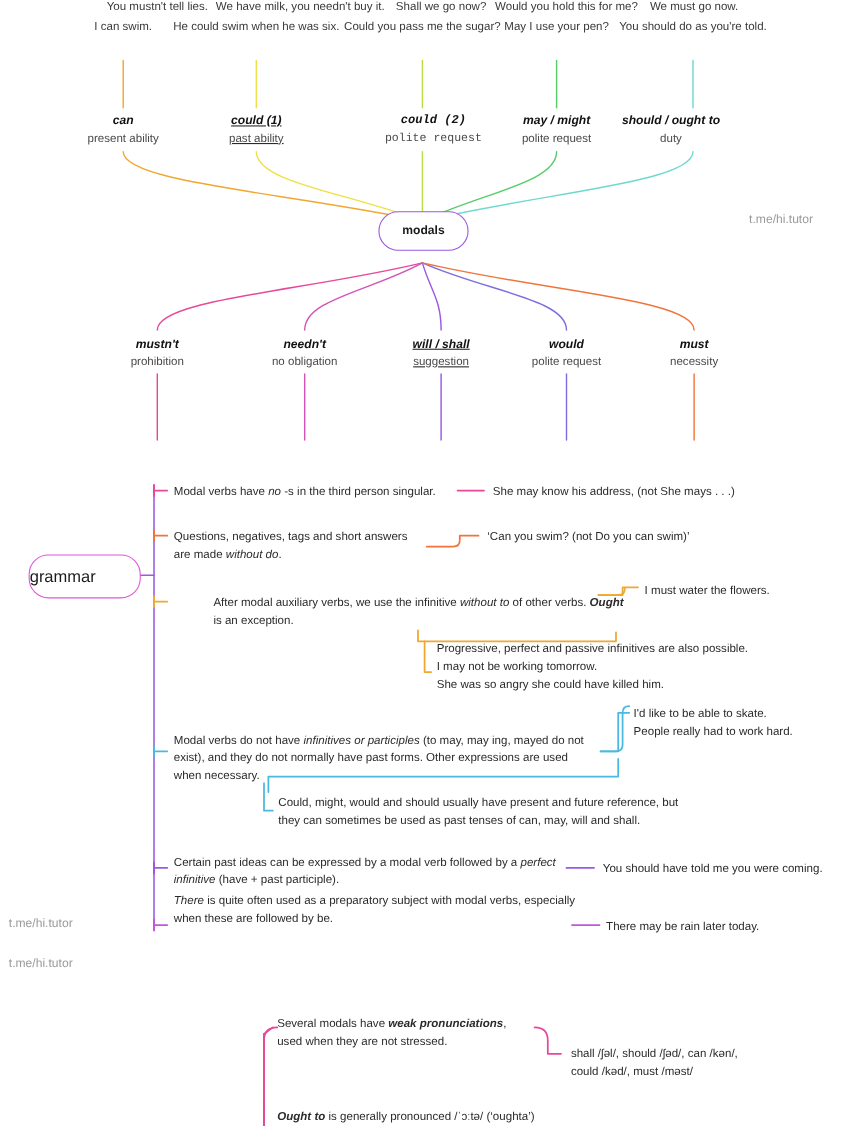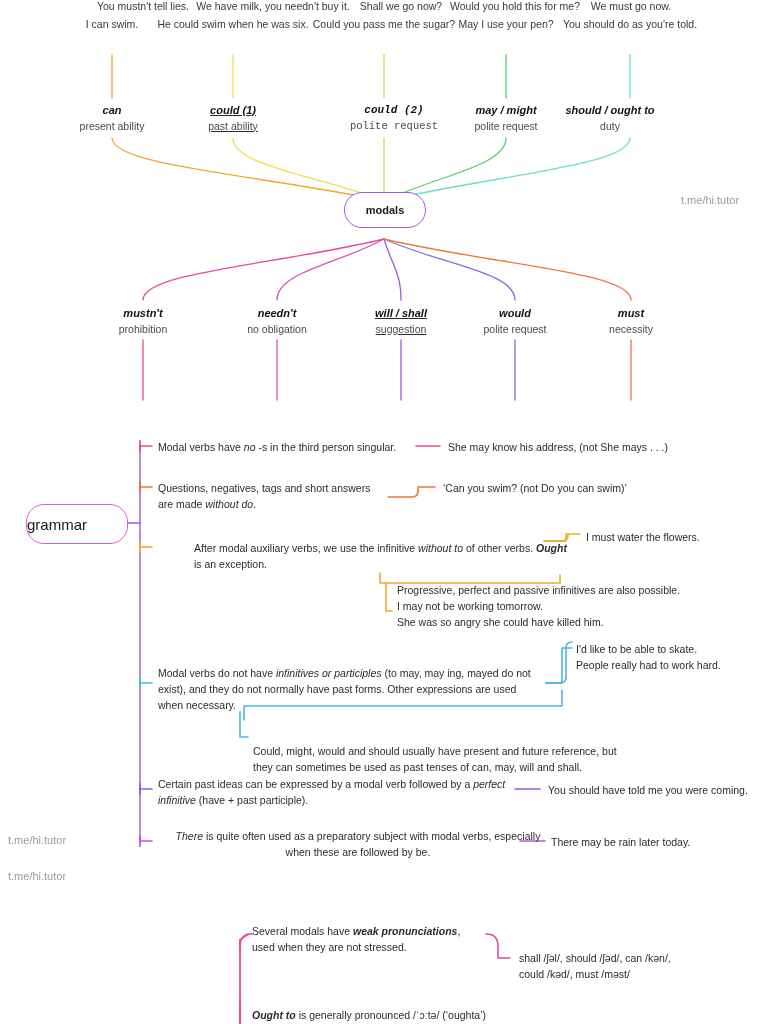--- a/index.html
+++ b/index.html
@@ -179,26 +179,26 @@
         <span style="position:absolute;left:631px;transform:translateX(-50%);white-space:nowrap;">We must go now.</span>
       </div>
       <div class="grammar-node" style="left: 26px; top: 504px; width: 100px; height: 38px;">
         <span>grammar</span>
       </div>
       <div class="rule" style="left: 158px; top: 440px; width: 400px;">Modal verbs have <i>no</i> -s in the third person singular.</div>
       <div class="rule" style="left: 158px; top: 481px; width: 400px;">Questions, negatives, tags and short answers<br>are made <i>without do</i>.</div>
       <div class="rule" style="left: 158px; top: 541px; width: 400px; margin-left: 36px;">After modal auxiliary verbs, we use the infinitive <i>without to</i> of other verbs. <b class="bi">Ought</b><br>is an exception.</div>
       <div class="rule" style="left: 158px; top: 666px; width: 430px;">Modal verbs do not have <i>infinitives or participles</i> (to may, may ing, mayed do not<br>exist), and they do not normally have past forms. Other expressions are used<br>when necessary.</div>
       <div class="rule" style="left: 158px; top: 777px; width: 400px;">Certain past ideas can be expressed by a modal verb followed by a <i>perfect</i><br><i>infinitive</i> (have + past participle).</div>
-      <div class="rule" style="left: 158px; top: 829px; width: 400px; text-align: center;"><i>There</i> is quite often used as a preparatory subject with modal verbs, especially<br>when these are followed by be.</div>
+      <div class="rule" style="left: 158px; top: 812px; width: 400px;"><i>There</i> is quite often used as a preparatory subject with modal verbs, especially<br>when these are followed by be.</div>
       <div class="rule" style="left: 252px; top: 924px; width: 270px;">Several modals have <b class="bi">weak pronunciations</b>,<br>used when they are not stressed.</div>
       <div class="rule" style="left: 252px; top: 1008px; width: 300px;"><b class="bi">Ought to</b> is generally pronounced /ˈɔːtə/ (‘oughta’)</div>
       <div class="ex-right" style="left: 448px; top: 440px; width: 300px;">She may know his address, (not She mays . . .)</div>
       <div class="ex-right" style="left: 443px; top: 481px; width: 300px;">‘Can you swim? (not Do you can swim)’</div>
       <div class="ex-right" style="left: 586px; top: 530px; width: 200px;">I must water the flowers.</div>
       <div class="ex-right" style="left: 397px; top: 583px; width: 330px;">Progressive, perfect and passive infinitives are also possible.<br>I may not be working tomorrow.<br>She was so angry she could have killed him.</div>
       <div class="ex-right" style="left: 576px; top: 642px; width: 200px;">I'd like to be able to skate.<br>People really had to work hard.</div>
-      <div class="ex-right" style="left: 253px; top: 723px; width: 420px; margin-top: 21px;">Could, might, would and should usually have present and future reference, but<br>they can sometimes be used as past tenses of can, may, will and shall.</div>
+      <div class="ex-right" style="left: 253px; top: 723px; width: 420px;">Could, might, would and should usually have present and future reference, but<br>they can sometimes be used as past tenses of can, may, will and shall.</div>
       <div class="ex-right" style="left: 548px; top: 783px; width: 260px;">You should have told me you were coming.</div>
       <div class="ex-right" style="left: 551px; top: 835px; width: 260px;">There may be rain later today.</div>
       <div class="ex-right" style="left: 519px; top: 951px; width: 240px;">shall /ʃəl/, should /ʃəd/, can /kən/,<br>could /kəd/, must /məst/</div>
     </div>
 </div>
 
 </body></html>

